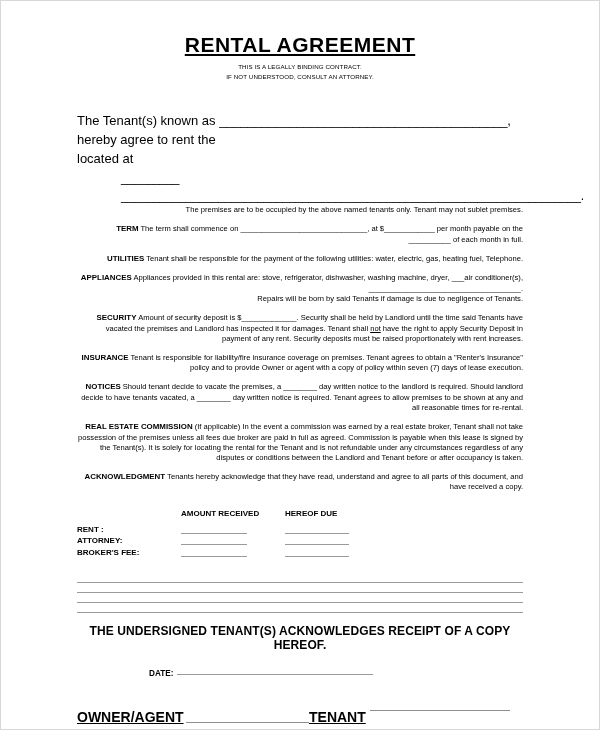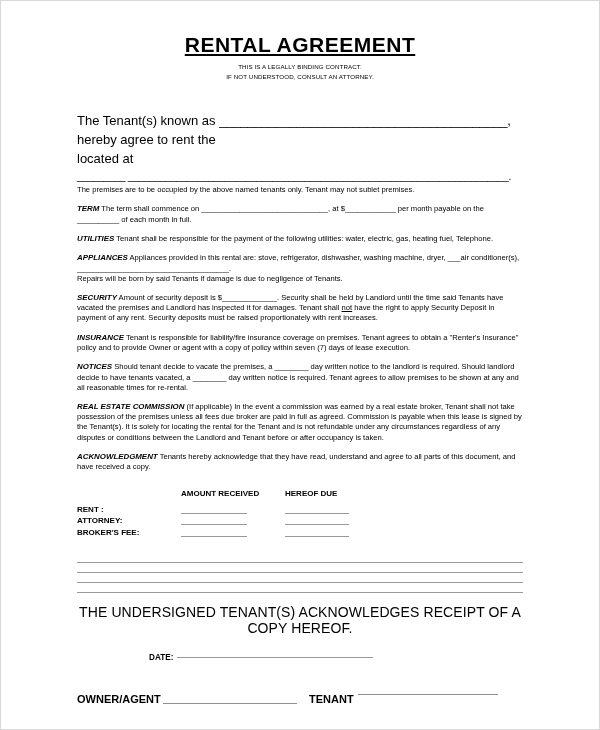--- a/index.html
+++ b/index.html
@@ -44,43 +44,43 @@
     font-size: 6.2px;
     line-height: 1.6;
     margin-top: 6px;
     letter-spacing: 0.1px;
   }
 
   
   .clause {
     font-size: 7.6px;
     line-height: 1.33;
-    text-align: left;
+    text-align: right;
     margin-top: 9px;
   }
   .clause.tight { margin-top: 0; }
   .lead {
     font-weight: bold;
     font-size: 7.9px;
-    font-style: italic;
   }
   .u { text-decoration: underline; }
 
   .intro {
     font-size: 13px;
     line-height: 1.45;
     margin-top: 30px;
   }
   .fill { letter-spacing: -0.2px; }
 
   .rule-row {
-    font-size: 10px;
+    font-size: 12px;
     line-height: 1.45;
     letter-spacing: -0.2px;
     margin-top: 2px;
+    margin-left: 44px;
   }
 
   
   .pay-table {
     margin-top: 17px;
     font-size: 8px;
   }
   .pay-head {
     display: flex;
     font-weight: bold;
@@ -122,22 +122,22 @@
   .blank-lines {
     margin-top: 16px;
   }
   .blank-lines .bline {
     border-bottom: 1px solid #9a9a9a;
     height: 10px;
   }
 
   .undersigned {
     text-align: center;
-    font-weight: normal;
-    font-size: 14px;
+    font-weight: bold;
+    font-size: 12px;
     margin-top: 11px;
     letter-spacing: 0.1px;
   }
 
   .date-row {
     display: flex;
     align-items: center;
     margin-top: 18px;
     padding-left: 72px;
   }
@@ -166,23 +166,24 @@
     display: flex;
     align-items: flex-end;
   }
   .sig-row .s-right {
     flex: 1;
     display: flex;
     align-items: flex-start;
   }
   .sig-label {
     font-weight: bold;
-    font-size: 11px;
+    font-size: 14px;
     line-height: 1;
     white-space: nowrap;
+    text-decoration: underline;
   }
   .sig-line {
     border-bottom: 1px solid #8f8f8f;
     height: 1px;
     flex: 1;
     margin-left: 2px;
     margin-bottom: 1px;
   }
   .sig-row .s-left .sig-line { max-width: 134px; }
   .sig-row .s-right .sig-line { max-width: 140px; margin-left: 4px; }

